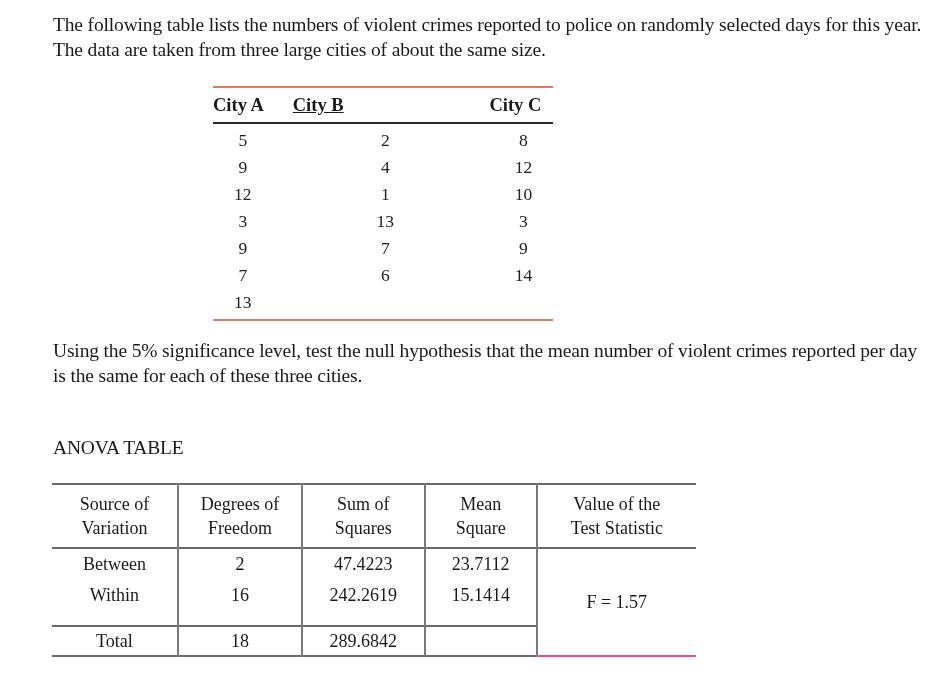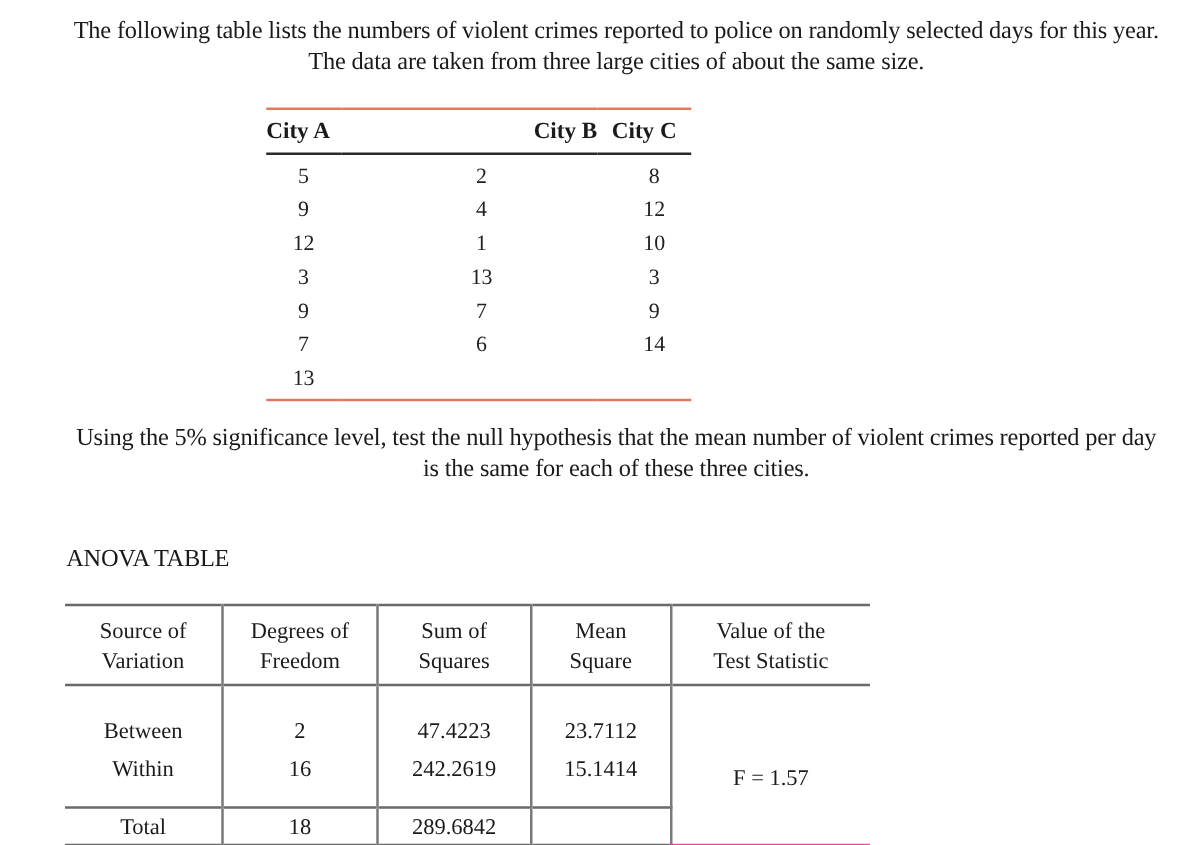--- a/index.html
+++ b/index.html
@@ -15,21 +15,20 @@
       font-family: "Liberation Serif", "DejaVu Serif", serif;
       color: #1a1a1a;
     }
     .para {
       position: absolute;
       left: 53px;
       font-size: 19.5px;
       line-height: 25px;
       letter-spacing: -0.15px;
       margin: 0;
-      text-align: center;
     }
     .para-intro { top: 12px; width: 880px; }
     .para-question { top: 338px; width: 880px; }
     .anova-title {
       position: absolute;
       left: 53px;
       top: 435px;
       font-size: 19.5px;
       line-height: 25px;
       letter-spacing: -0.2px;
@@ -62,21 +61,21 @@
       text-align: center;
       vertical-align: middle;
       color: #222;
     }
     .city-table tr.first td { padding-top: 3px; }
     .city-table tr.last td { padding-bottom: 3px; }
     .col-a { width: 64px; }
     .col-b { width: 210px; }
     .col-c { width: 66px; }
     .city-table th.col-a { text-align: left; }
-    .city-table th.col-b { text-align: right; padding-left: 20px; }
+    .city-table th.col-b { text-align: left; padding-left: 20px; text-decoration: underline; }
     .city-table th.col-c { text-align: center; }
     .city-table td.col-a { text-align: center; }
     .city-table td.col-b { text-align: center; padding-left: 20px; }
     .city-table td.col-c { text-align: center; padding-left: 16px; }
 
     
     .anova-table {
       position: absolute;
       left: 52px;
       top: 483px;
@@ -88,21 +87,21 @@
     .anova-table th, .anova-table td {
       padding: 0;
       text-align: center;
       vertical-align: middle;
       font-weight: normal;
       border-left: 2px solid #7a7a7a;
     }
     .anova-table th:first-child, .anova-table td:first-child { border-left: none; }
     .anova-table thead tr { border-top: 2px solid #6a6a6a; border-bottom: 2px solid #6a6a6a; }
     .anova-table thead th { height: 62px; line-height: 24px; }
-    .anova-table tbody tr.r-between td { height: 31px; padding-top: 20px; }
+    .anova-table tbody tr.r-between td { height: 31px; padding-top: 0; }
     .anova-table tbody tr.r-within td { height: 31px; padding-bottom: 14px; }
     .anova-table tbody tr.r-within { border-bottom: 2px solid #6a6a6a; }
     .anova-table tbody tr.r-total td { height: 28px; }
     .anova-table tbody tr.r-total { border-bottom: 2px solid #6a6a6a; }
     .anova-table td.fstat {
       border-bottom: 2px solid #ec4899;
       padding-top: 8px;
     }
     .w1 { width: 123px; margin-top: 27px; }
     .w2 { width: 120px; }

